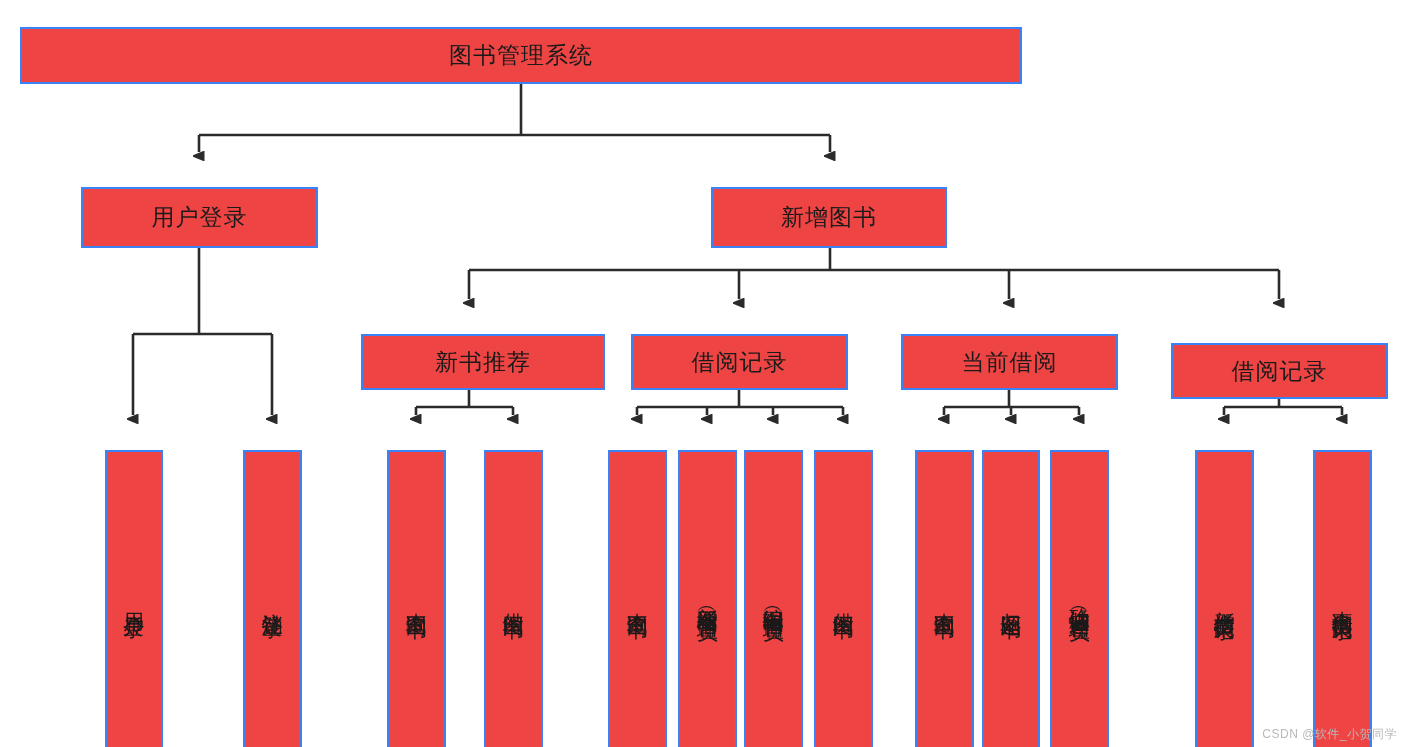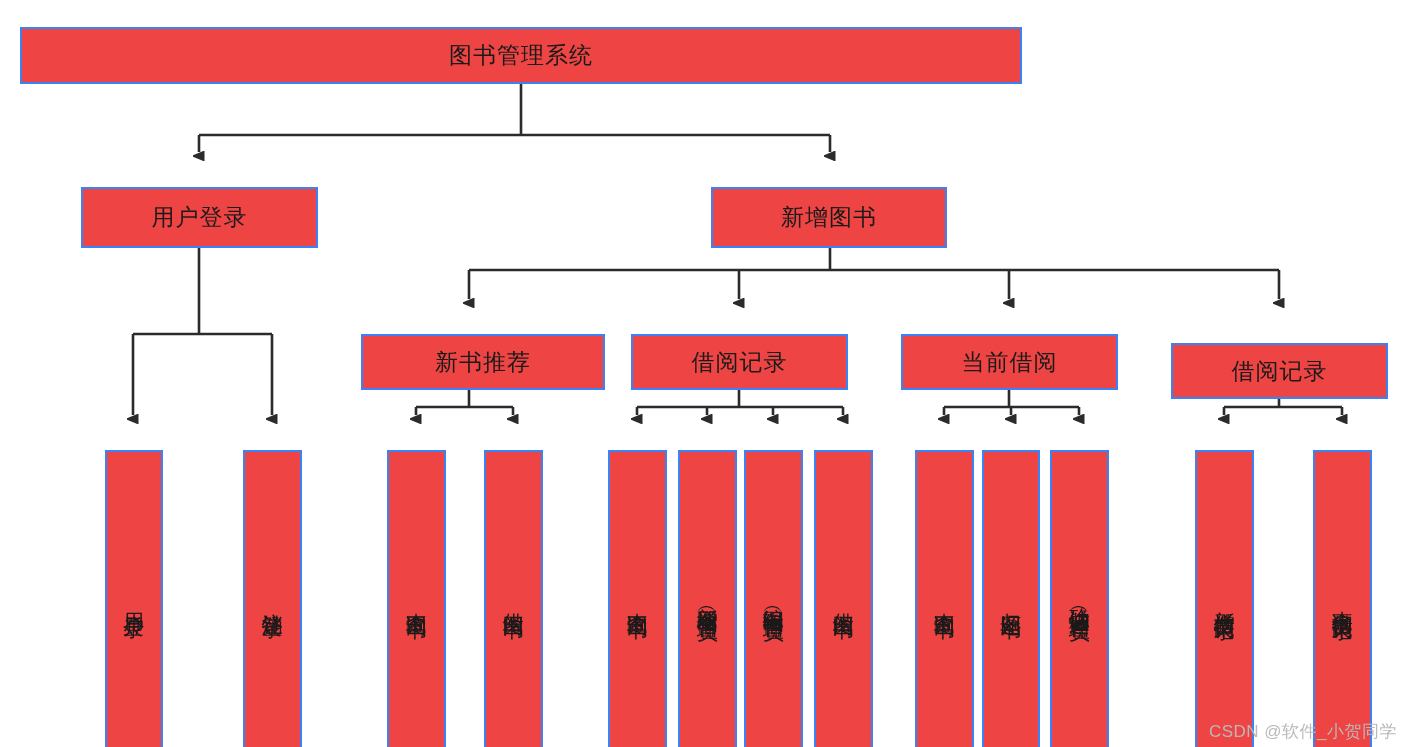--- a/index.html
+++ b/index.html
@@ -55,21 +55,21 @@
     white-space: pre-line;
   }
   .node-box.vertical .node-label {
     writing-mode: vertical-rl;
     text-orientation: upright;
   }
   #watermark {
     position: absolute;
     right: 8px;
     bottom: 4px;
-    font-size: 17px;
+    font-size: 12px;
     color: #b9b9b9;
     letter-spacing: 0.5px;
     user-select: none;
     white-space: nowrap;
     text-align: right;
   }
 </style>
 </head>
 <body>
 

